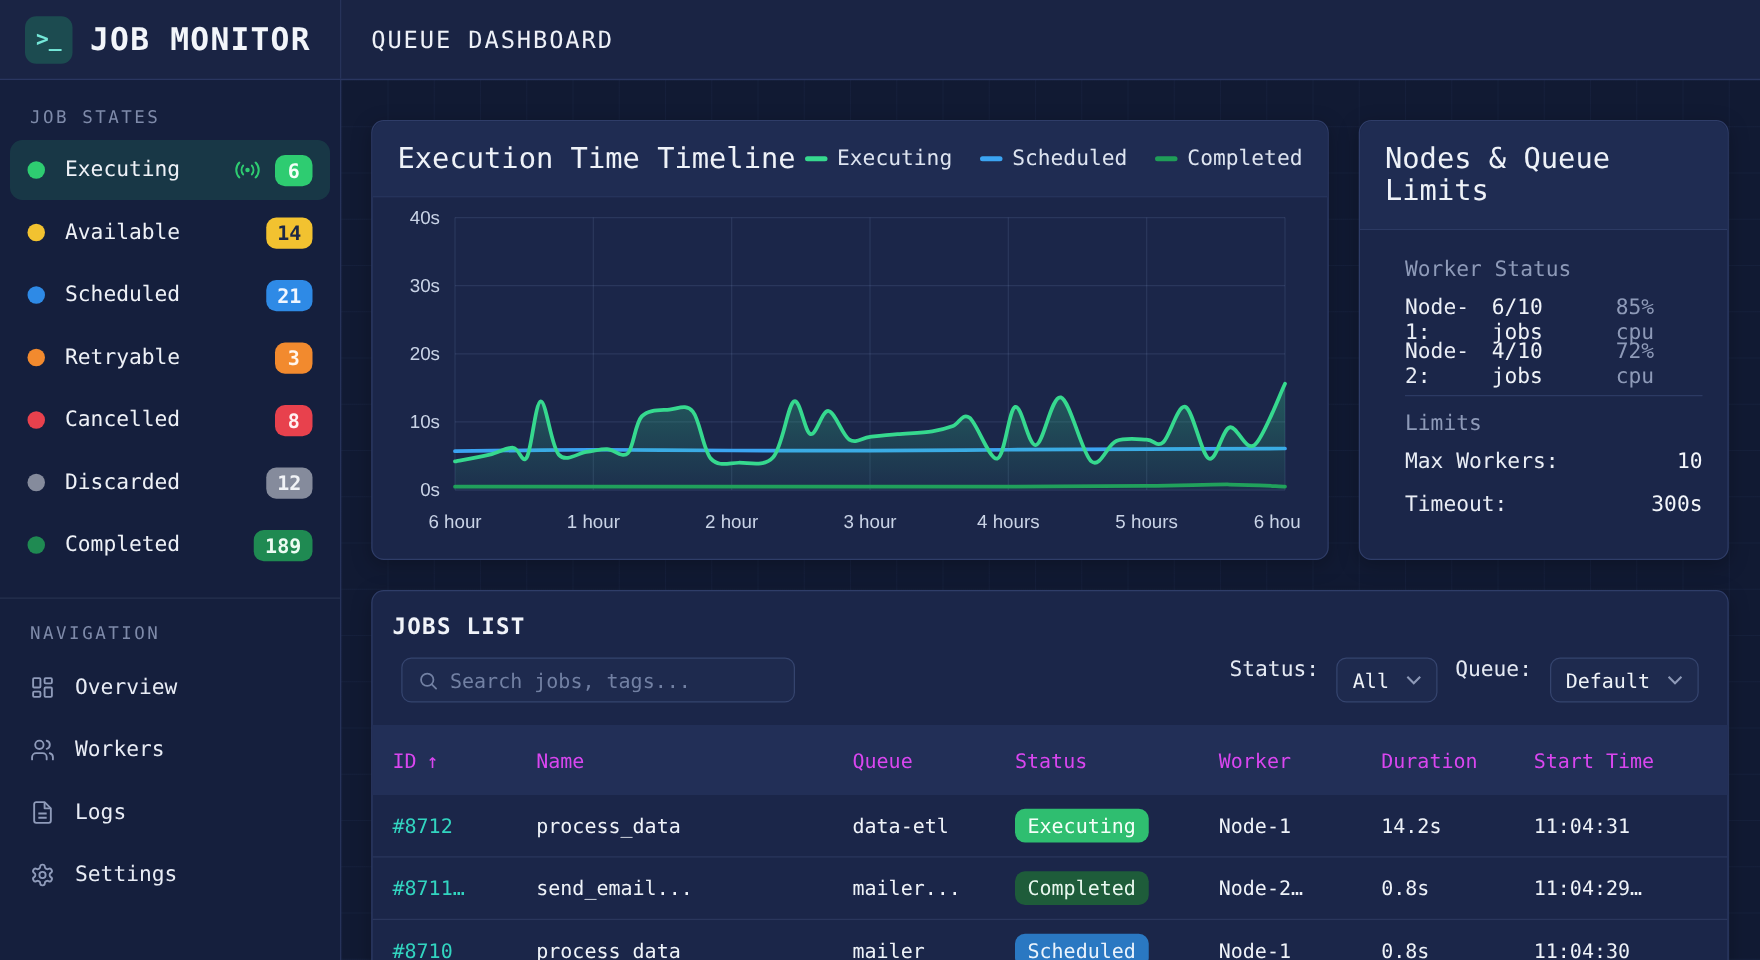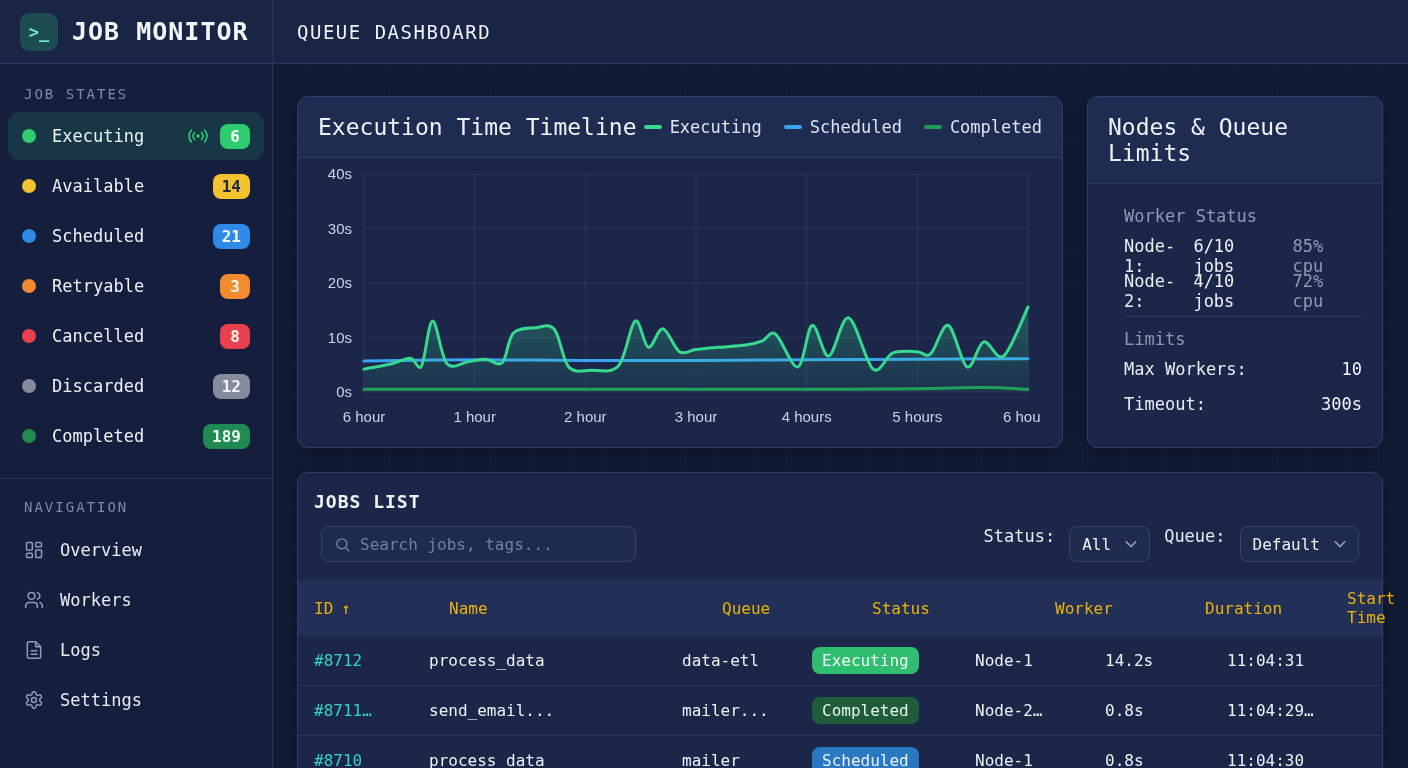--- a/index.html
+++ b/index.html
@@ -82,21 +82,21 @@
     font-family:inherit; font-size:16px; width:100%; }
   .search-box input::placeholder { color:#7280a3; }
   .filters { margin-left:auto; display:flex; align-items:flex-start; gap:14px; }
   .filter-label { font-size:17px; color:#e4e9f3; }
   .select { height:36px; background:#1e2a4e; border:1px solid #35446e; border-radius:8px;
     display:flex; align-items:center; gap:14px; padding:0 12px; font-size:16px; color:#eef2f8; cursor:pointer; }
   .select svg { stroke:#8e9ab8; }
 
   .thead { margin-top:18px; background:#222f57; height:56px; display:grid;
     grid-template-columns:115px 253px 130px 163px 130px 122px 1fr;
-    align-items:center; padding:0 16px; color:#eab308; font-size:16px;gap:20px; }
+    align-items:center; padding:0 16px; color:#d946ef; font-size:16px; }
   .sort-arrow { margin-left:8px; }
   .trow { height:50px; display:grid; grid-template-columns:115px 253px 130px 163px 130px 122px 1fr;
     align-items:center; padding:0 16px; border-bottom:1px solid #2a365c; font-size:16px; cursor:pointer; }
   .cell { color:#eef2f8; }
   .cell.id { color:#32d5c0; }
   .badge { display:inline-block; border-radius:8px; padding:4px 10px; font-size:16px; }
   .badge-executing { background:#2fbe70; color:#f4fff8; }
   .badge-completed { background:#1e5c3a; color:#e8f7ee; }
   .badge-scheduled { background:#2a78c2; color:#eaf3fc; }
 

